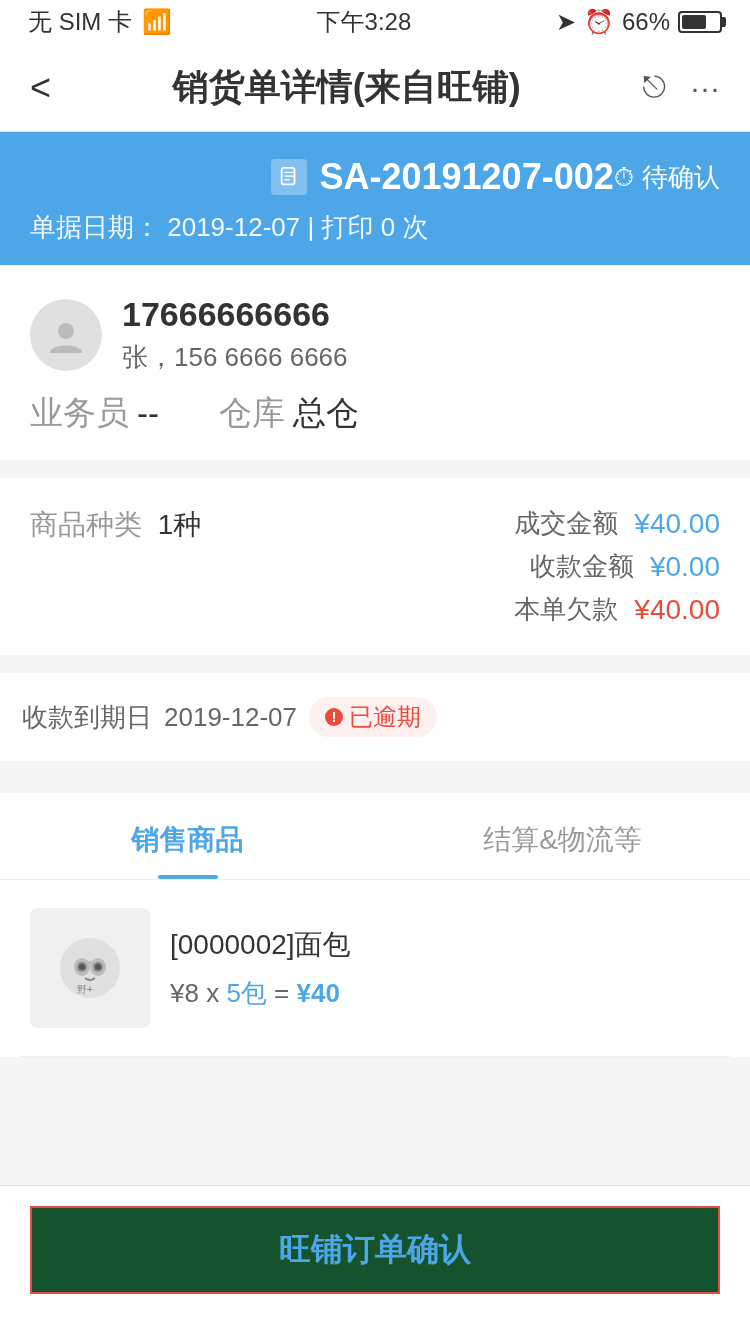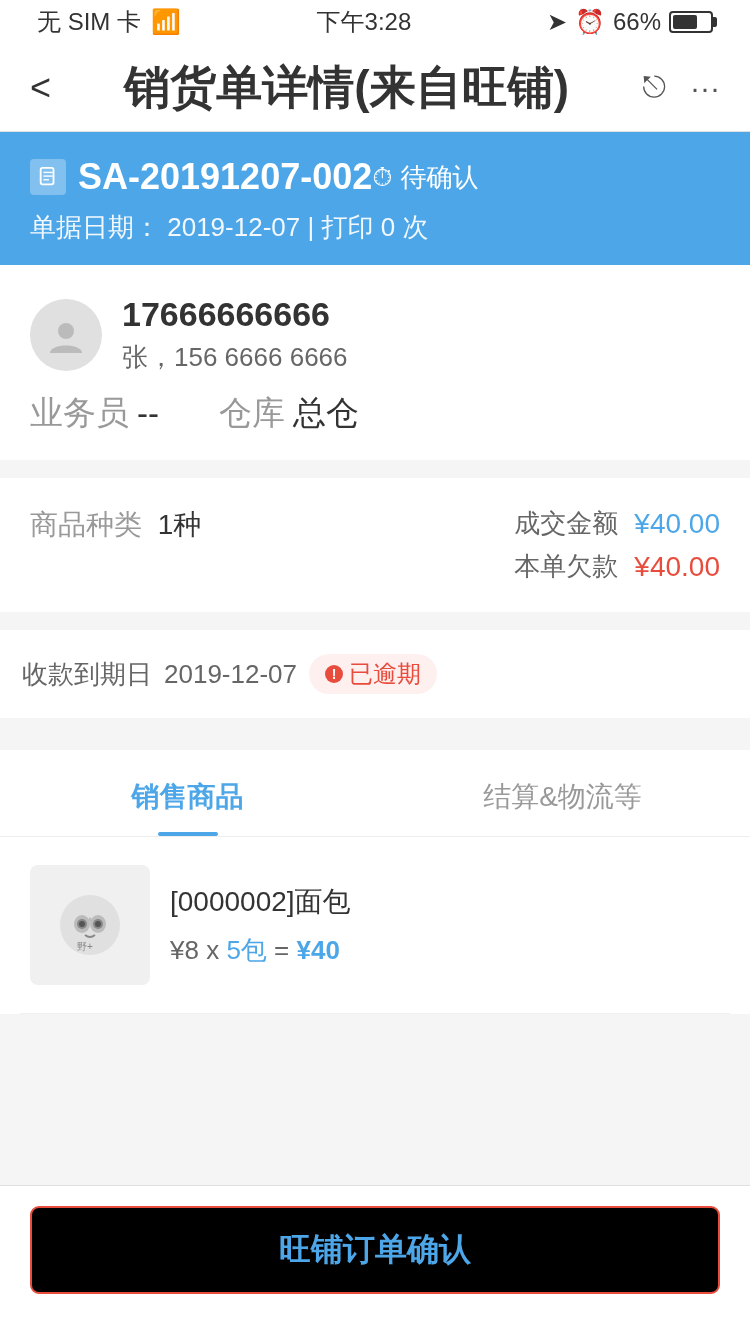--- a/index.html
+++ b/index.html
@@ -13,21 +13,21 @@
       color: #333;
     }
 
     
     .status-bar {
       height: 44px;
       background: #fff;
       display: flex;
       align-items: center;
       justify-content: space-between;
-      padding: 0 37px;
+      padding: 0 28px;
       font-size: 24px;
       font-weight: 500;
     }
     .status-left { display: flex; align-items: center; gap: 10px; }
     .status-center { font-size: 24px; font-weight: 400; }
     .status-right { display: flex; align-items: center; gap: 8px; font-size: 24px; }
     .battery-icon {
       width: 44px; height: 22px;
       border: 2px solid #333;
       border-radius: 4px;
@@ -63,21 +63,21 @@
       justify-content: space-between;
       padding: 0 30px;
       border-bottom: 1px solid #e0e0e0;
     }
     .nav-back {
       font-size: 36px;
       color: #333;
       cursor: pointer;
     }
     .nav-title {
-      font-size: 46px;
+      font-size: 36px;
       font-weight: 600;
       color: #333;
     }
     .nav-right {
       display: flex;
       align-items: center;
       gap: 24px;
     }
     .nav-share-icon, .nav-more-icon {
       font-size: 30px;
@@ -85,21 +85,21 @@
     }
 
     
     .order-header {
       background: #4da6e8;
       padding: 24px 30px 20px;
     }
     .order-id-row {
       display: flex;
       align-items: center;
-      justify-content: flex-start;
+      justify-content: flex-end;
     }
     .order-id {
       font-size: 36px;
       font-weight: 700;
       color: #fff;
       display: flex;
       align-items: center;
       gap: 12px;
     }
     .order-id-icon {
@@ -322,22 +322,22 @@
       left: 0;
       width: 750px;
       background: #fff;
       padding: 20px 30px 40px;
       border-top: 1px solid #e0e0e0;
     }
     .confirm-btn {
       width: 100%;
       height: 88px;
       border: 2.5px solid #e74c3c;
-      background: #000000;
-      border-radius: 9px;
+      background: #14532d;
+      border-radius: 0;
       font-size: 32px;
       color: #4da6e8;
       font-weight: 600;
       cursor: pointer;
       display: flex;
       align-items: center;
       justify-content: center;
     }
   </style>
 </head>
@@ -427,20 +427,24 @@
     <div class="summary-left">
       <span class="summary-left-label">商品种类</span>
       <span class="summary-left-value">1种</span>
     </div>
     <div class="summary-right">
       <div class="summary-line">
         <span class="summary-line-label">成交金额</span>
         <span class="amount-blue">¥40.00</span>
       </div>
       <div class="summary-line">
+        <span class="summary-line-label">收款金额</span>
+        <span class="amount-blue">¥0.00</span>
+      </div>
+      <div class="summary-line">
         <span class="summary-line-label">本单欠款</span>
         <span class="amount-red">¥40.00</span>
       </div>
     </div>
   </div>
 </div>
 
 <div class="divider"></div>
 
 <div class="due-date-card">

